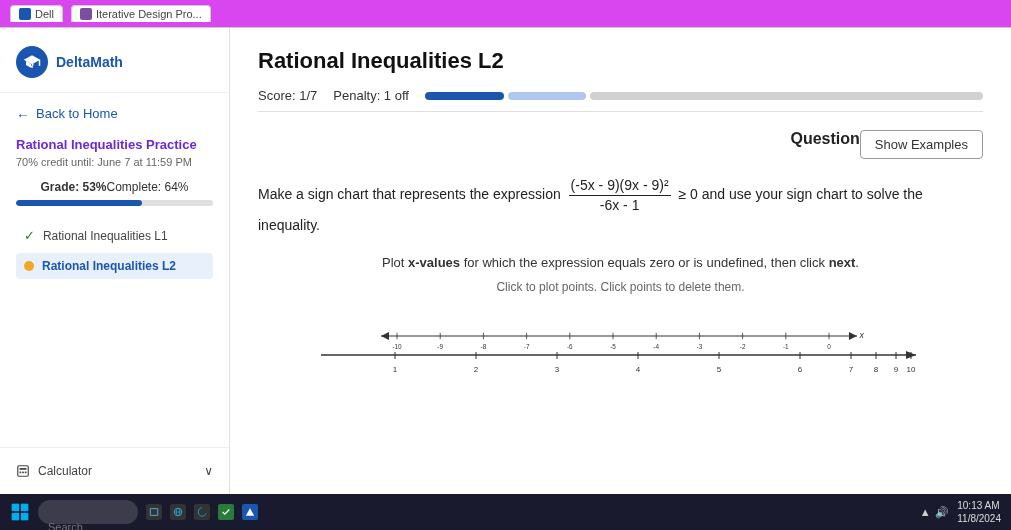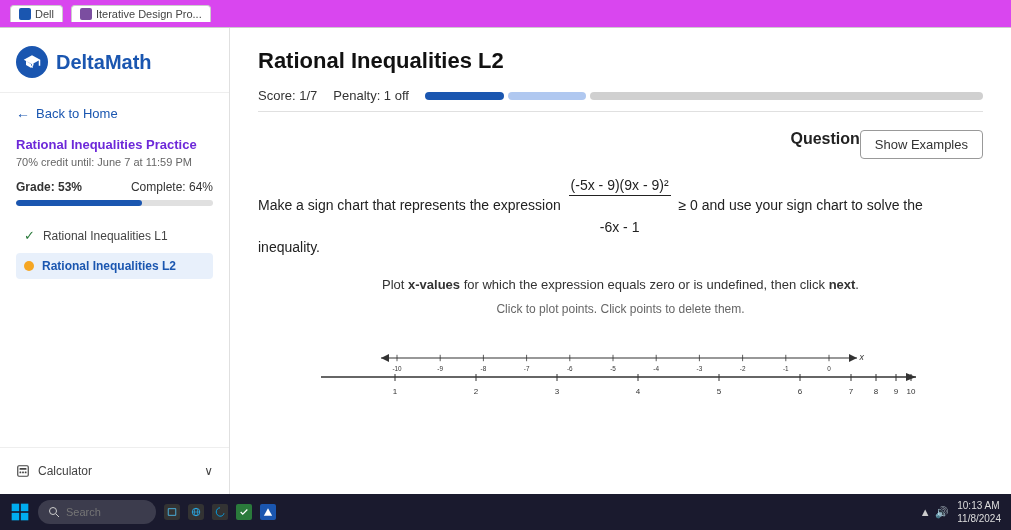--- a/index.html
+++ b/index.html
@@ -76,21 +76,21 @@
       justify-content: center;
     }
 
     .logo-icon svg {
       width: 18px;
       height: 18px;
       fill: white;
     }
 
     .logo-text {
-      font-size: 20px;
+      font-size: 14px;
       font-weight: 700;
       color: #1a56b0;
     }
 
     .sidebar-nav {
       padding: 12px 16px;
       flex: 1;
     }
 
     .back-link {
@@ -117,21 +117,21 @@
     }
 
     .assignment-due {
       font-size: 11px;
       color: #666;
       margin-bottom: 12px;
     }
 
     .grade-row {
       display: flex;
-      justify-content: space-between;
+      justify-content: center;
       font-size: 12px;
       color: #333;
       margin-bottom: 6px;
     }
 
     .grade-label { font-weight: 600; }
 
     .progress-bar-container {
       height: 6px;
       background: #e0e0e0;
@@ -289,21 +289,20 @@
     }
 
     .fraction {
       display: inline-flex;
       flex-direction: column;
       align-items: center;
       vertical-align: middle;
       line-height: 1.2;
       font-size: 14px;
       margin: 0 4px;
-      gap: 22px;
     }
 
     .fraction-num { border-bottom: 1px solid #222; padding: 0 2px 1px; }
     .fraction-den { padding: 1px 2px 0; }
 
     .instruction-text {
       font-size: 13px;
       color: #333;
       text-align: center;
       margin-bottom: 10px;
@@ -349,22 +348,23 @@
       width: 20px;
       height: 20px;
     }
 
     .search-bar {
       display: flex;
       align-items: center;
       background: rgba(255,255,255,0.15);
       border-radius: 12px;
       padding: 2px 10px;
-      gap: 6px;
+      gap: 19px;
       height: 24px;
+      flex-direction: column;
     }
 
     .search-bar input {
       background: transparent;
       border: none;
       color: #fff;
       font-size: 11px;
       outline: none;
       width: 80px;
     }

